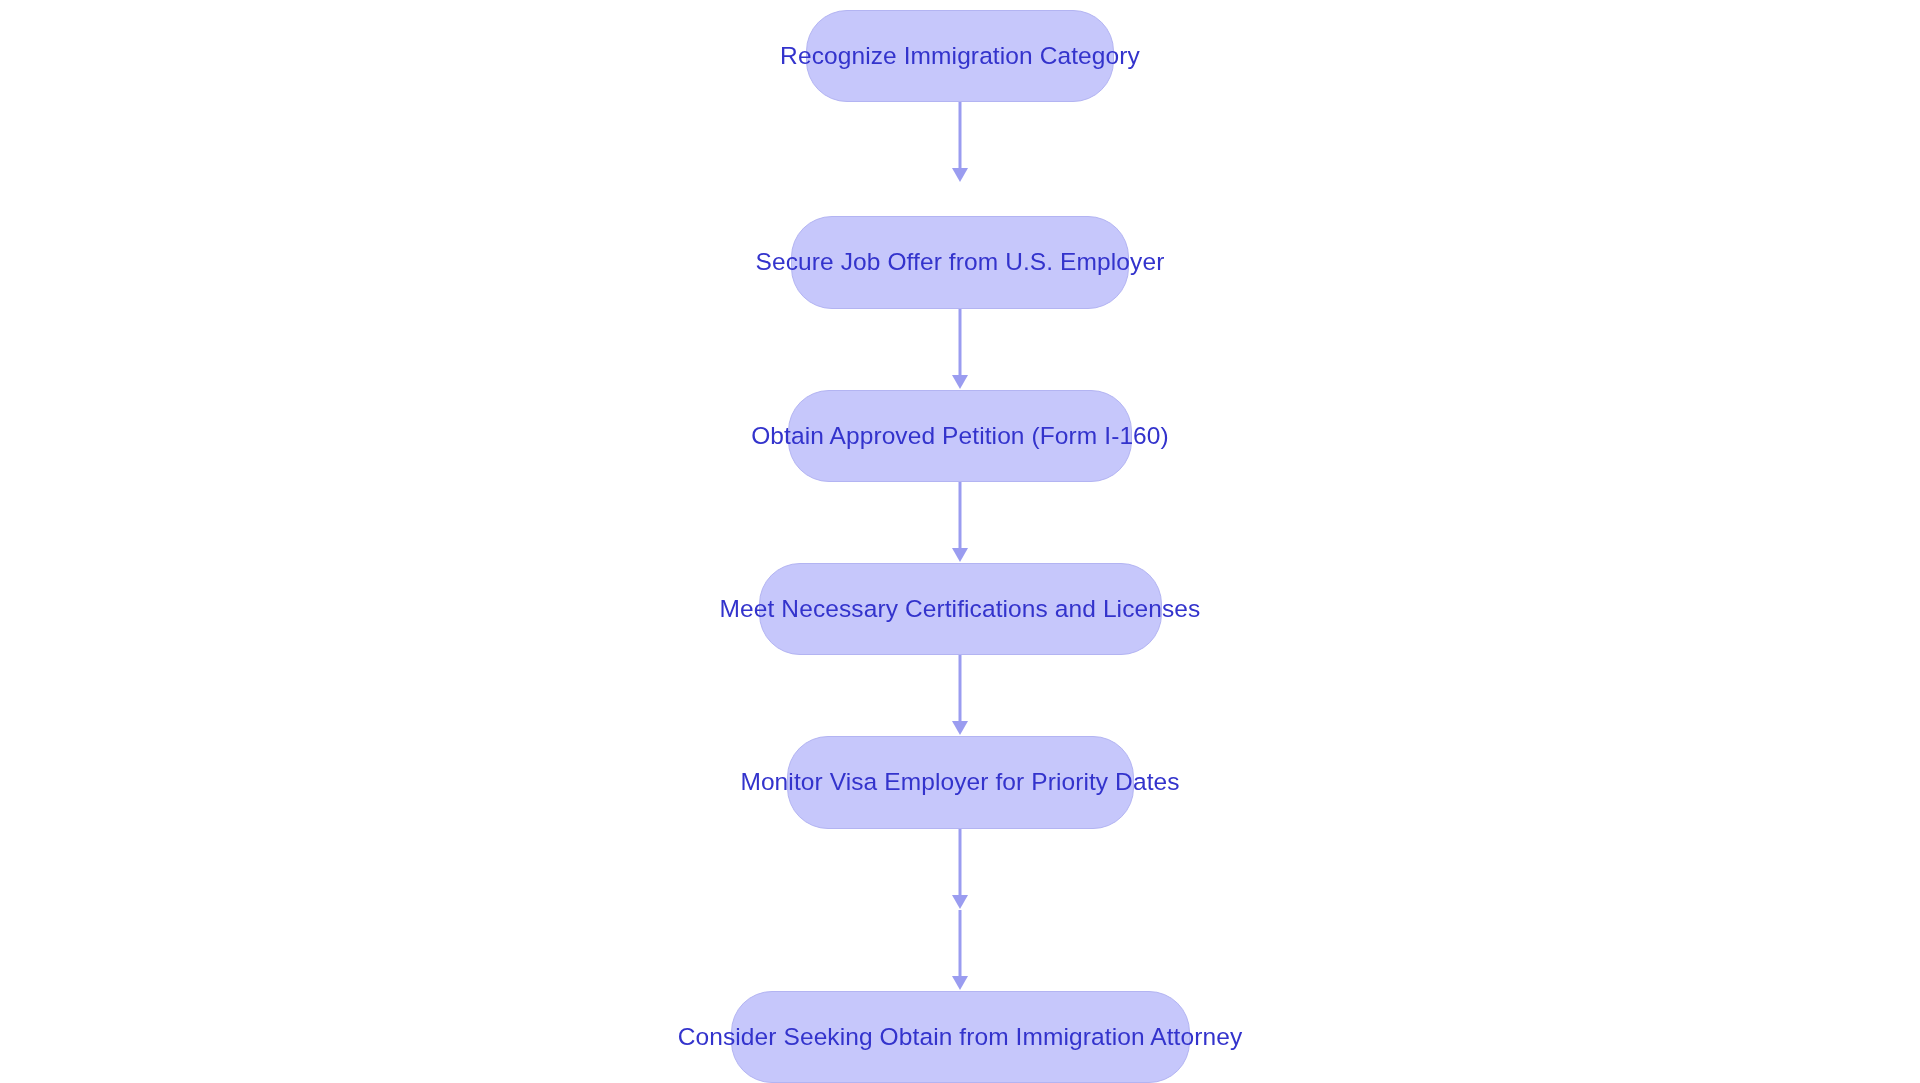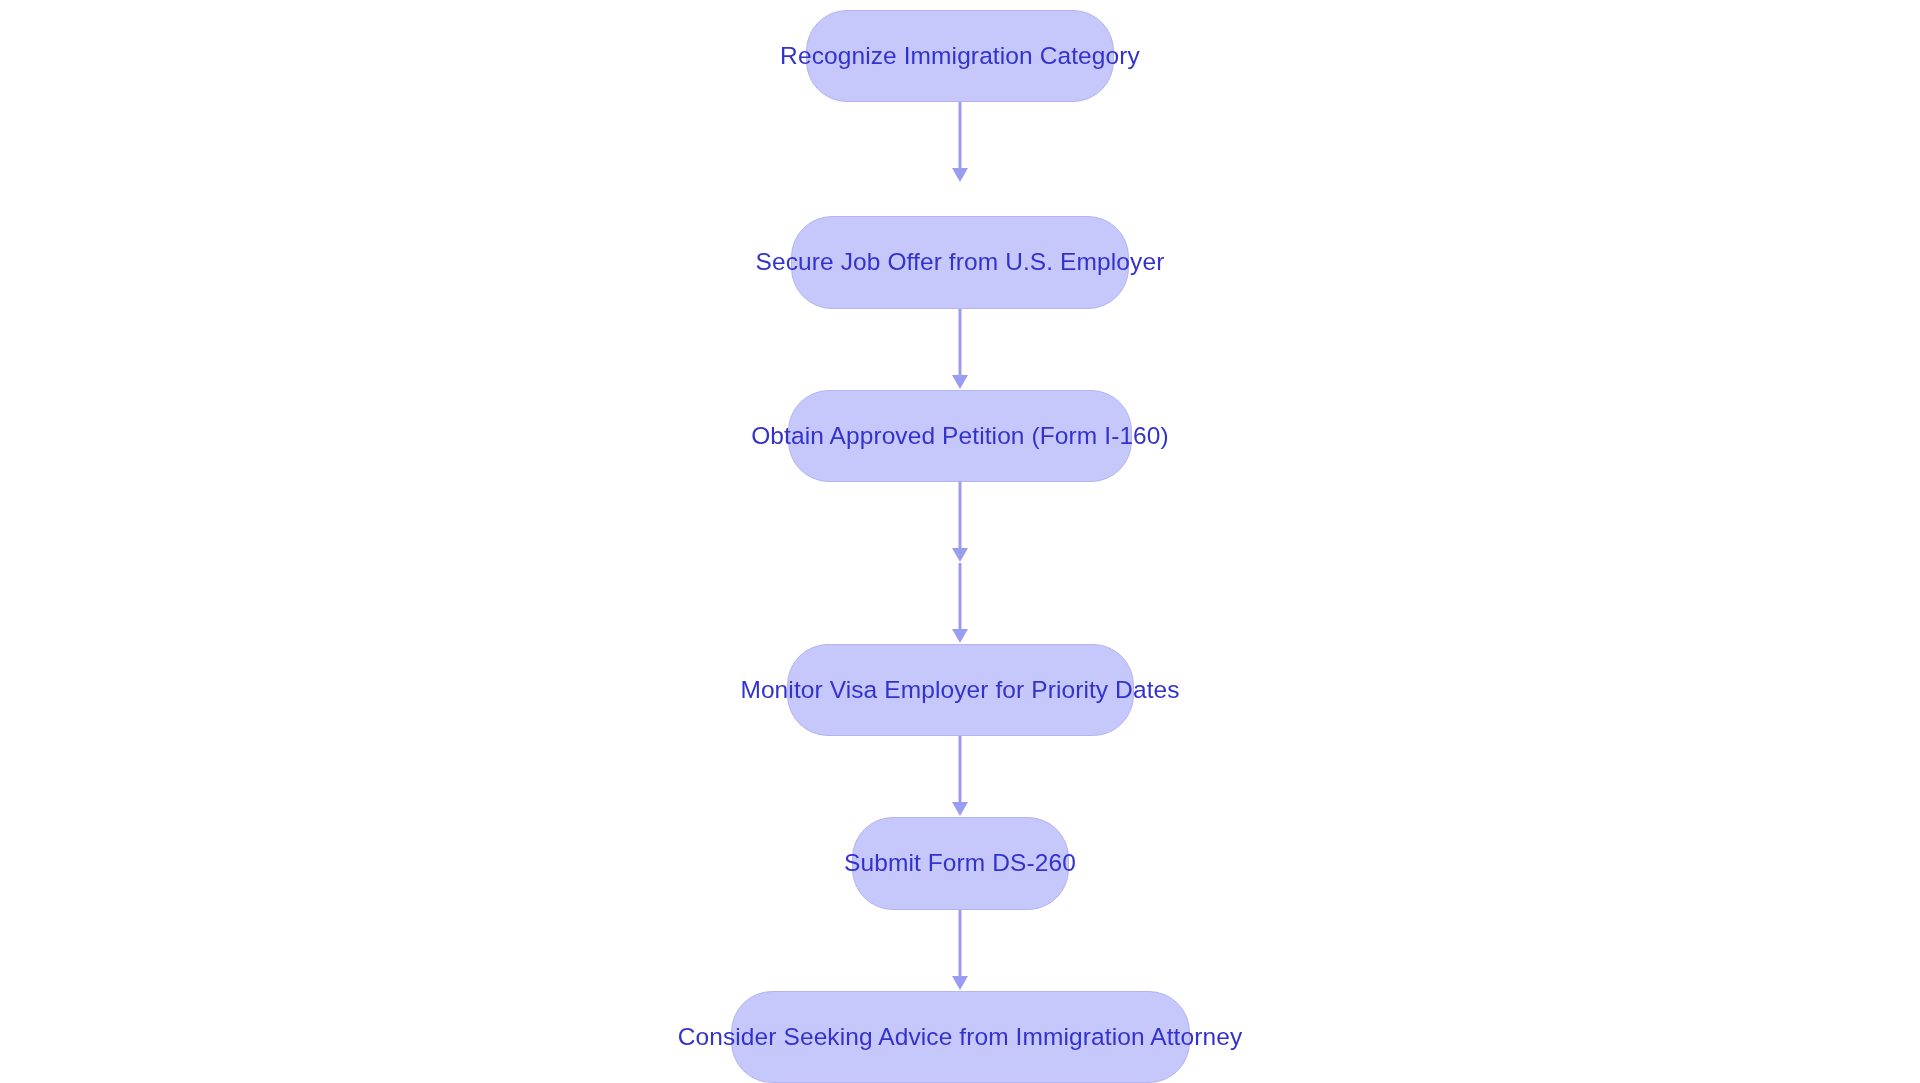--- a/index.html
+++ b/index.html
@@ -93,48 +93,48 @@
       <span class="node-label">Obtain Approved Petition (Form I-160)</span>
     </div>
 
     <div class="connector">
       <svg width="26" height="81" viewBox="0 0 26 81" xmlns="http://www.w3.org/2000/svg" aria-hidden="true">
         <line x1="13" y1="0" x2="13" y2="67" stroke="#9a9cf0" stroke-width="3"></line>
         <polygon points="5,66 21,66 13,80" fill="#9a9cf0"></polygon>
       </svg>
     </div>
 
+    <div class="node" style="width:403px;">
+      <span class="node-label">Meet Necessary Certifications and Licenses</span>
+    </div>
 
     <div class="connector">
       <svg width="26" height="81" viewBox="0 0 26 81" xmlns="http://www.w3.org/2000/svg" aria-hidden="true">
         <line x1="13" y1="0" x2="13" y2="67" stroke="#9a9cf0" stroke-width="3"></line>
         <polygon points="5,66 21,66 13,80" fill="#9a9cf0"></polygon>
       </svg>
     </div>
 
     <div class="node" style="width:347px;">
       <span class="node-label">Monitor Visa Employer for Priority Dates</span>
     </div>
 
     <div class="connector">
       <svg width="26" height="81" viewBox="0 0 26 81" xmlns="http://www.w3.org/2000/svg" aria-hidden="true">
         <line x1="13" y1="0" x2="13" y2="67" stroke="#9a9cf0" stroke-width="3"></line>
         <polygon points="5,66 21,66 13,80" fill="#9a9cf0"></polygon>
       </svg>
     </div>
 
-    <div class="node" style="width:217px;">
-      <span class="node-label">Submit Form DS-260</span>
-    </div>
 
     <div class="connector">
       <svg width="26" height="81" viewBox="0 0 26 81" xmlns="http://www.w3.org/2000/svg" aria-hidden="true">
         <line x1="13" y1="0" x2="13" y2="67" stroke="#9a9cf0" stroke-width="3"></line>
         <polygon points="5,66 21,66 13,80" fill="#9a9cf0"></polygon>
       </svg>
     </div>
 
     <div class="node" style="width:459px;">
-      <span class="node-label">Consider Seeking Advice from Immigration Attorney</span>
+      <span class="node-label">Consider Seeking Obtain from Immigration Attorney</span>
     </div>
 
   </div>
 </div>
 
 </body></html>

